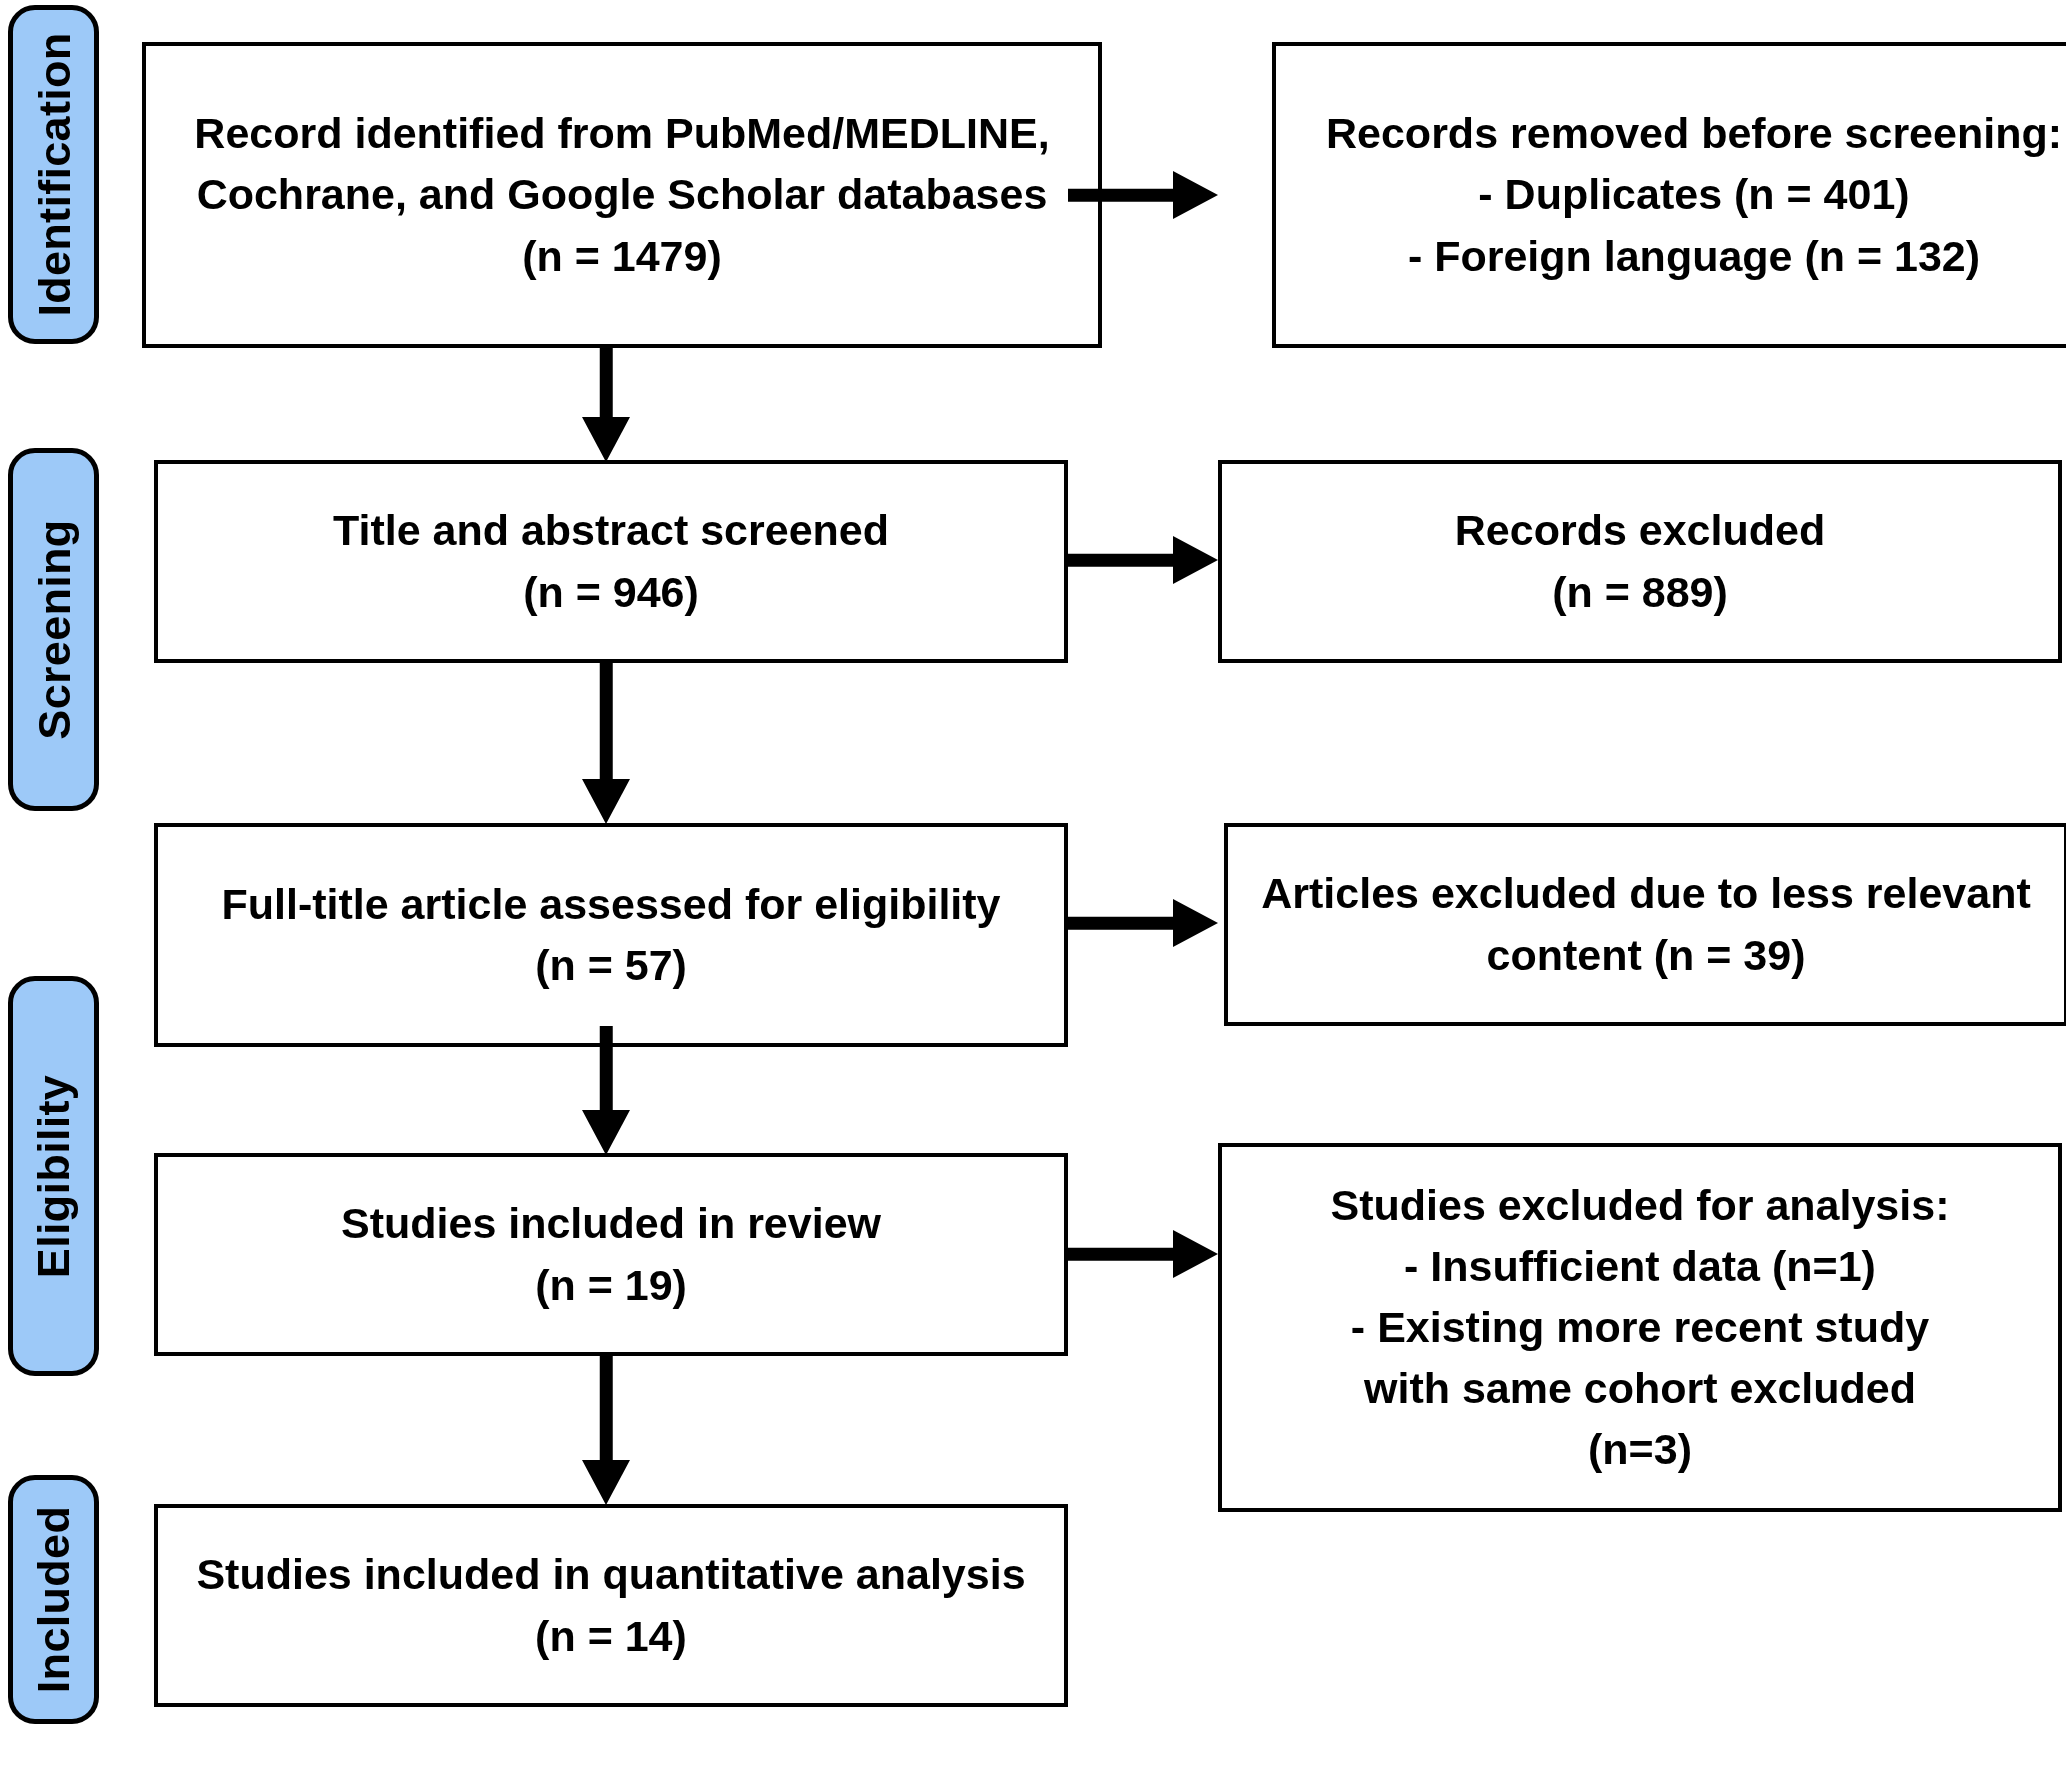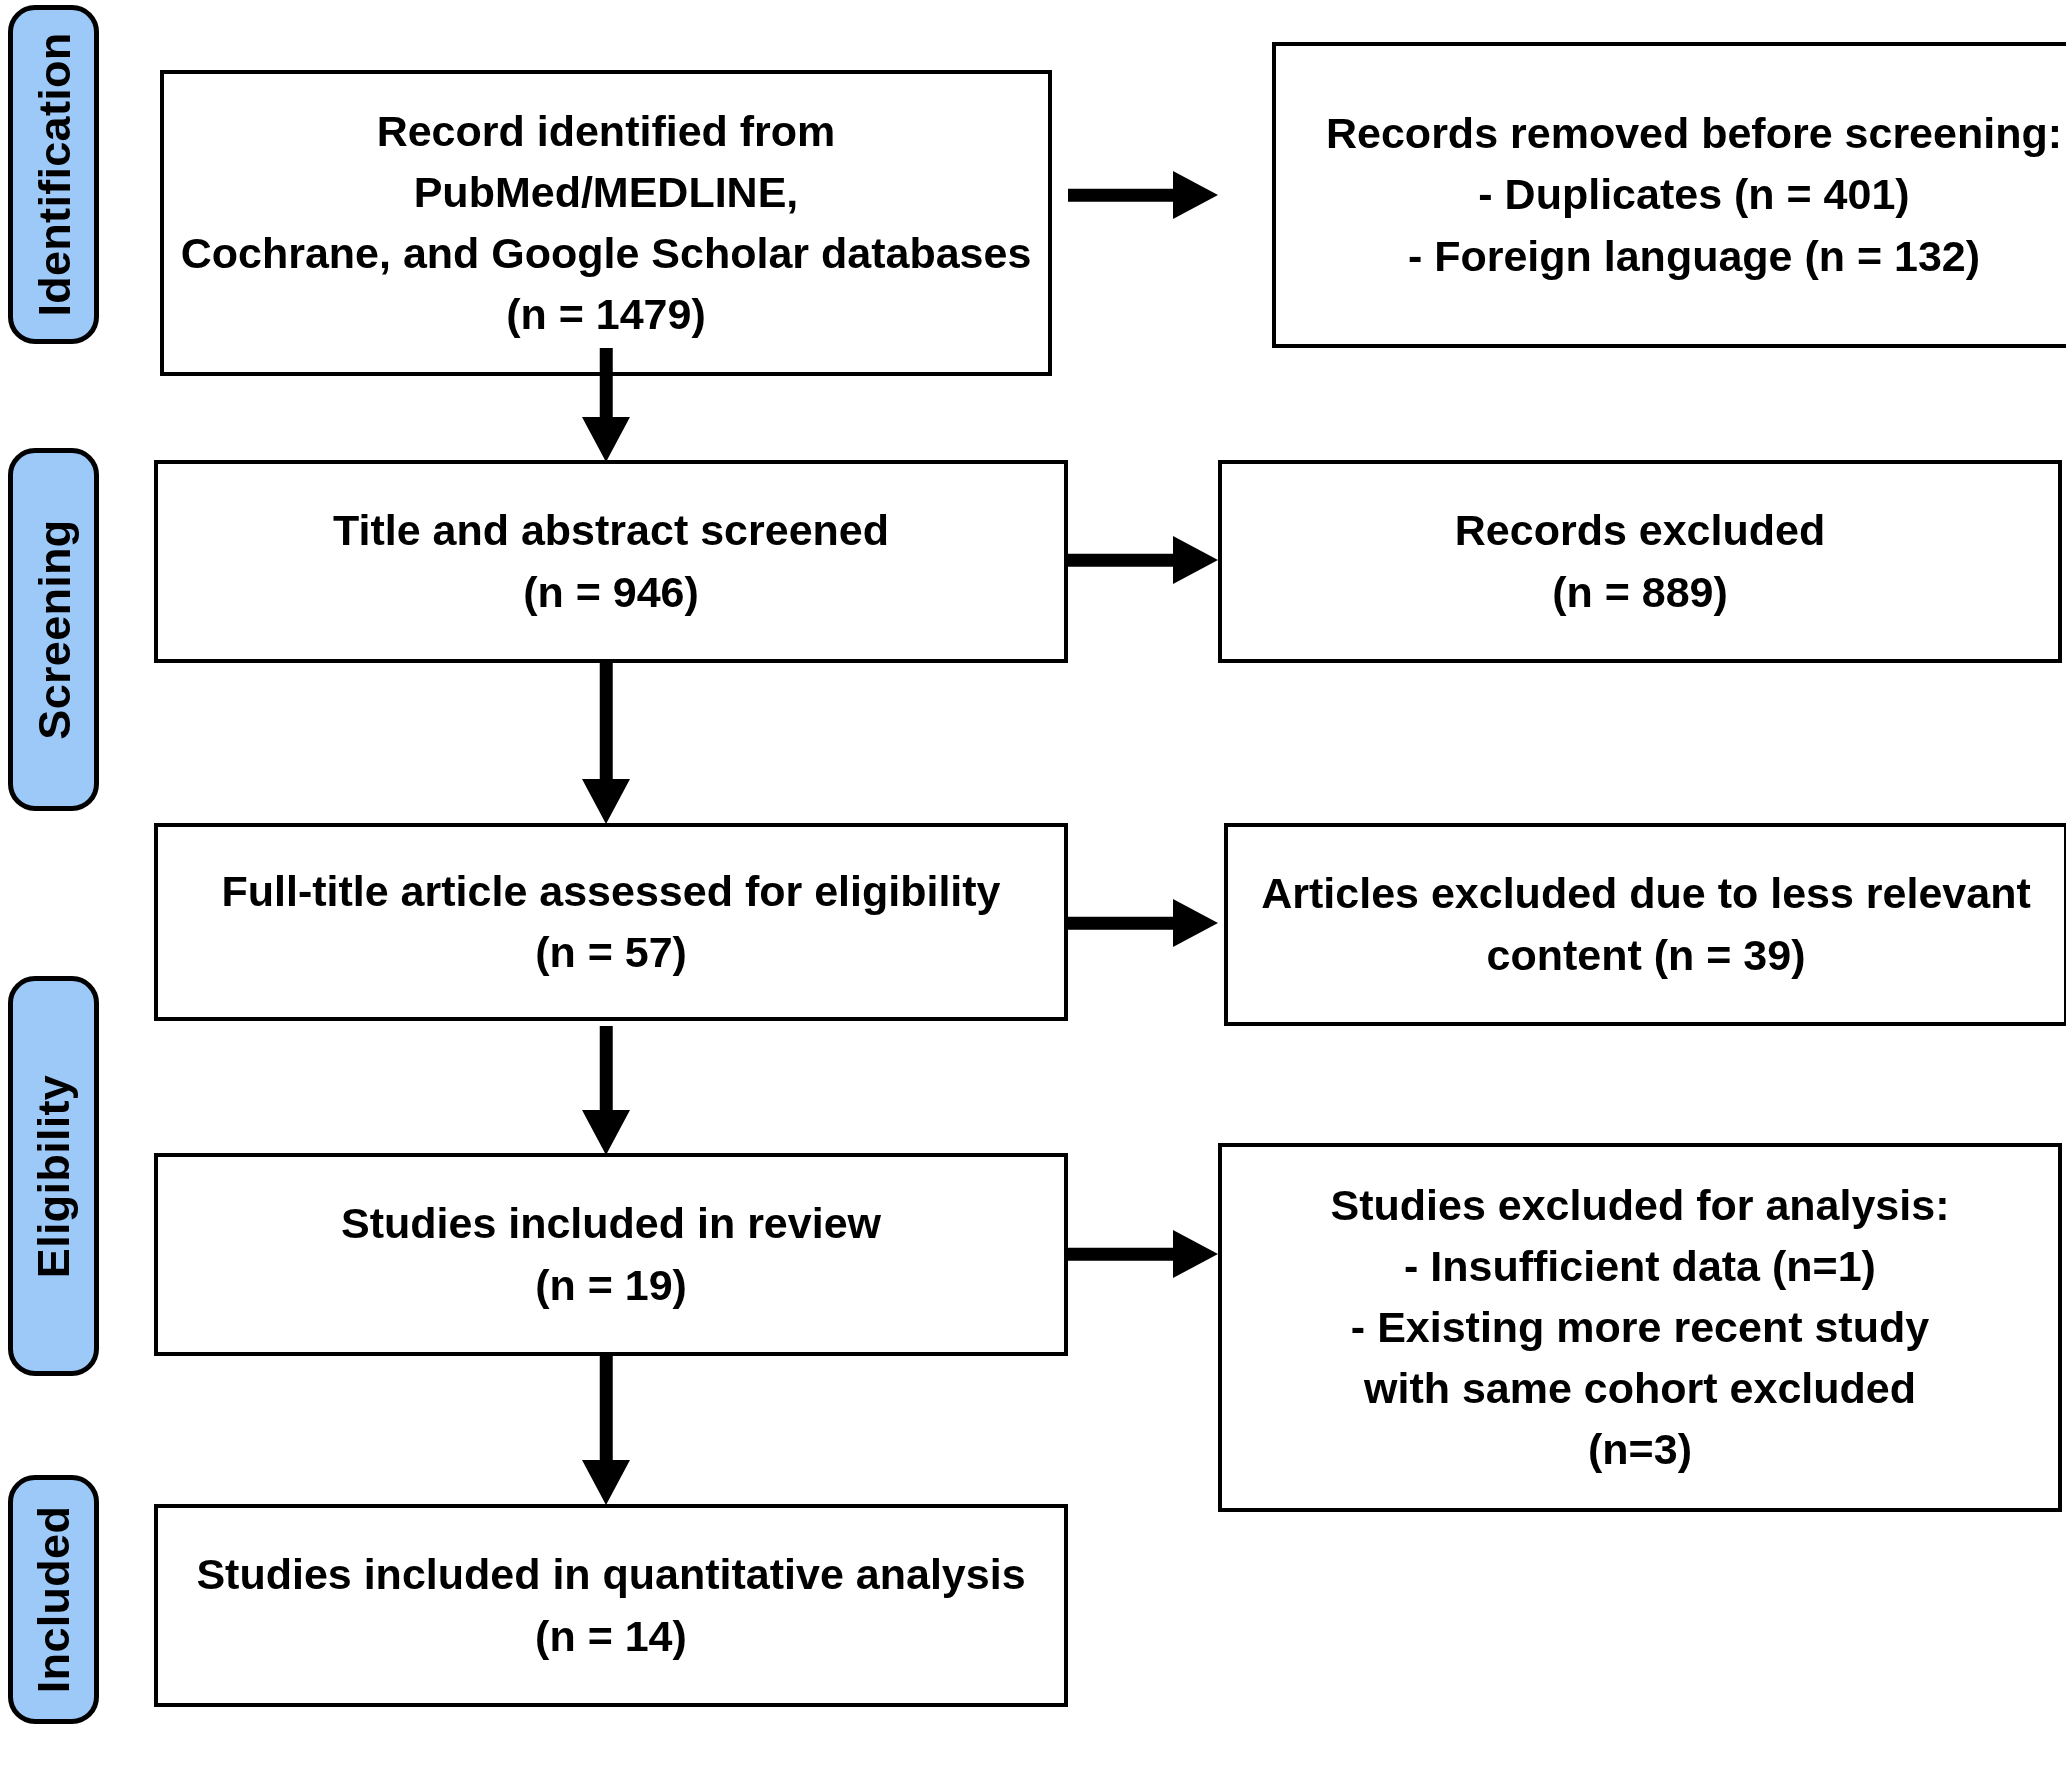--- a/index.html
+++ b/index.html
@@ -123,21 +123,21 @@
   </div>
 
   <div class="stage-tab" style="left:8.3px; top:976px; width:91px; height:400px;">
     <span class="stage-label">Eligibility</span>
   </div>
 
   <div class="stage-tab" style="left:8.3px; top:1475px; width:91px; height:249px;">
     <span class="stage-label">Included</span>
   </div>
 
-  <div class="flow-box" style="left:160px; top:42px; width:892px; height:306px;margin-top:28px;">
+  <div class="flow-box" style="left:142px; top:42px; width:960px; height:306px;">
     <div class="box-text">Record identified from PubMed/MEDLINE,
 Cochrane, and Google Scholar databases
 (n = 1479)</div>
   </div>
 
   <div class="flow-box align-left" style="left:1272px; top:42px; width:844px; height:306px;">
     <div class="box-text">Records removed before screening:
  - Duplicates (n = 401)
  - Foreign language (n = 132)</div>
   </div>
@@ -165,21 +165,21 @@
   <div class="h-arrow" style="left:1068px; top:560px; width:150px;">
     <div class="shaft" style="width:109px;"></div>
     <div class="head" style="left:105px;"></div>
   </div>
 
   <div class="v-arrow" style="left:606px; top:662px; height:161px;">
     <div class="shaft" style="height:120px;"></div>
     <div class="head" style="top:117px;"></div>
   </div>
 
-  <div class="flow-box" style="left:154px; top:823px; width:914px; height:198px;">
+  <div class="flow-box" style="left:154px; top:823px; width:914px; height:224px;">
     <div class="box-text">Full-title article assessed for eligibility
 (n = 57)</div>
   </div>
 
   <div class="flow-box" style="left:1224px; top:823px; width:844px; height:203px;">
     <div class="box-text">Articles excluded due to less relevant
 content (n = 39)</div>
   </div>
 
   <div class="h-arrow" style="left:1068px; top:923px; width:150px;">

